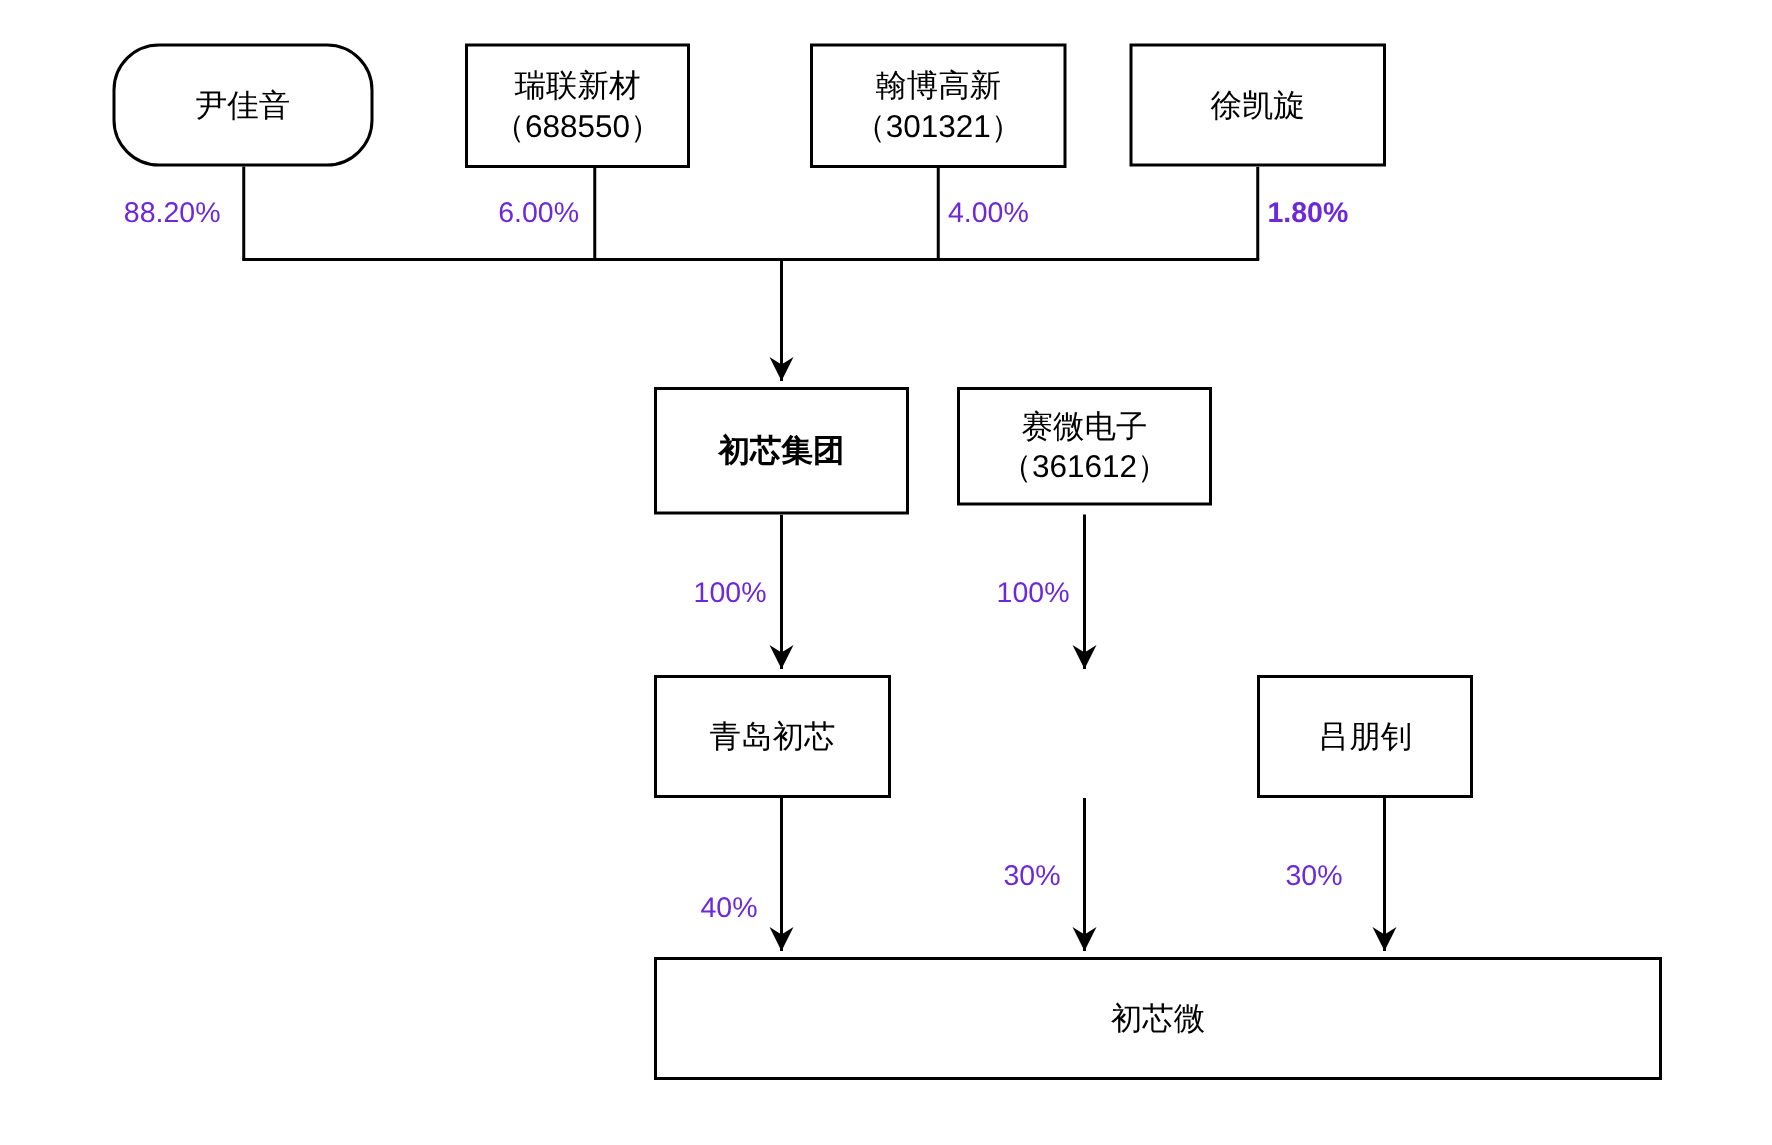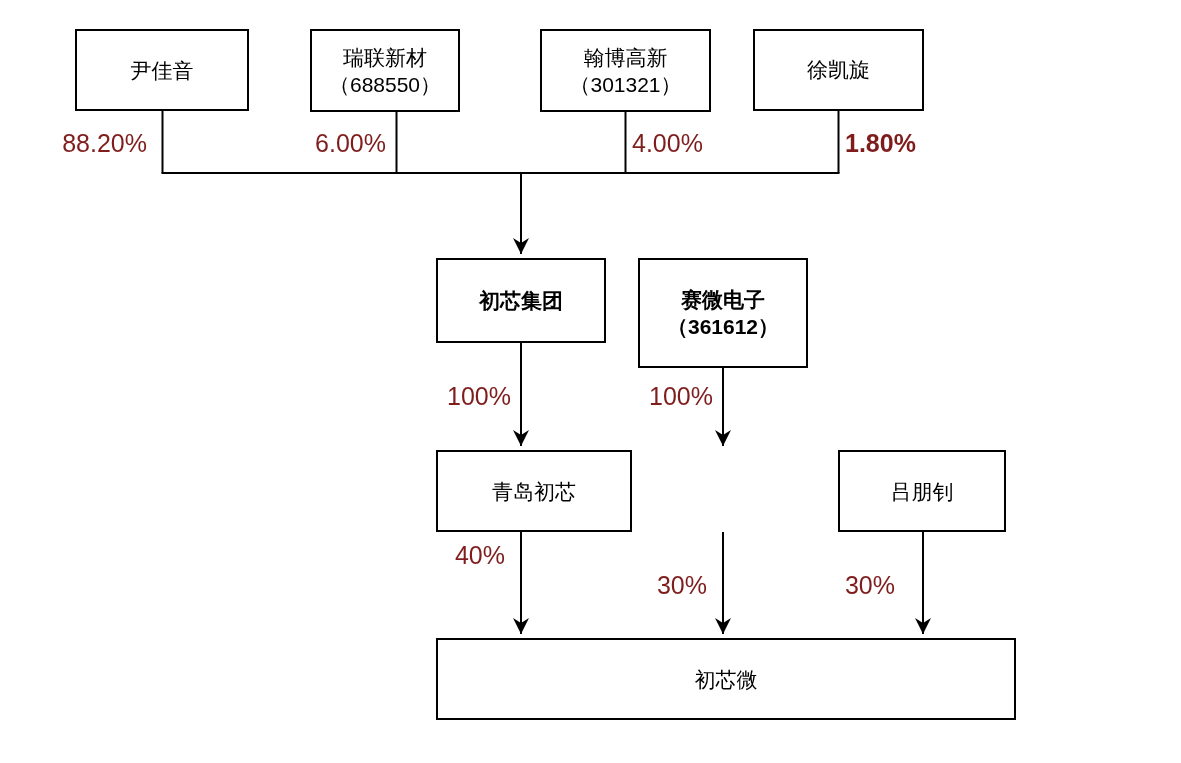--- a/index.html
+++ b/index.html
@@ -32,23 +32,23 @@
     flex-direction: column;
     align-items: center;
     justify-content: center;
     text-align: center;
     font-size: 21px;
     line-height: 27px;
     color: #000000;
   }
   .edge-label {
     position: absolute;
-    font-size: 25px;
+    font-size: 19px;
     line-height: 28px;
-    color: #7f1d1d;
+    color: #6d28d9;
     white-space: nowrap;
   }
   .align-right { text-align: right; }
   .align-left  { text-align: left; }
 </style>
 </head>
 <body>
 
 <div class="stage">
 
@@ -69,21 +69,21 @@
     <line x1="521" y1="173" x2="521" y2="254" stroke="#000" stroke-width="2" marker-end="url(#ah)"></line>
 
     <line x1="521" y1="343" x2="521" y2="446" stroke="#000" stroke-width="2" marker-end="url(#ah)"></line>
     <line x1="723" y1="343" x2="723" y2="446" stroke="#000" stroke-width="2" marker-end="url(#ah)"></line>
 
     <line x1="521" y1="532" x2="521" y2="634" stroke="#000" stroke-width="2" marker-end="url(#ah)"></line>
     <line x1="723" y1="532" x2="723" y2="634" stroke="#000" stroke-width="2" marker-end="url(#ah)"></line>
     <line x1="923" y1="532" x2="923" y2="634" stroke="#000" stroke-width="2" marker-end="url(#ah)"></line>
   </svg>
 
-  <div class="node" style="left:75px; top:29px; width:174px; height:82px;">
+  <div class="node" style="left:75px; top:29px; width:174px; height:82px;border-radius:31px;">
     <span>尹佳音</span>
   </div>
 
   <div class="node" style="left:310px; top:29px; width:150px; height:83px;">
     <span>瑞联新材</span>
     <span>（688550）</span>
   </div>
 
   <div class="node" style="left:540px; top:29px; width:171px; height:83px;">
     <span>翰博高新</span>
@@ -96,38 +96,38 @@
 
   <div class="edge-label align-right" style="left:55px; top:129px; width:92px;">88.20%</div>
   <div class="edge-label align-right" style="left:296px; top:129px; width:90px;">6.00%</div>
   <div class="edge-label align-left" style="left:632px; top:129px; width:90px;">4.00%</div>
   <div class="edge-label align-left" style="left:845px; top:129px; width:90px;font-weight:bold;">1.80%</div>
 
   <div class="node" style="left:436px; top:258px; width:170px; height:85px;font-weight:bold;">
     <span>初芯集团</span>
   </div>
 
-  <div class="node" style="left:638px; top:258px; width:170px; height:110px;font-weight:bold;">
+  <div class="node" style="left:638px; top:258px; width:170px; height:79px;">
     <span>赛微电子</span>
     <span>（361612）</span>
   </div>
 
   <div class="edge-label align-right" style="left:429px; top:382px; width:82px;">100%</div>
   <div class="edge-label align-right" style="left:631px; top:382px; width:82px;">100%</div>
 
-  <div class="node" style="left:436px; top:450px; width:196px; height:82px;">
+  <div class="node" style="left:436px; top:450px; width:158px; height:82px;">
     <span>青岛初芯</span>
   </div>
 
 
-  <div class="node" style="left:838px; top:450px; width:168px; height:82px;">
+  <div class="node" style="left:838px; top:450px; width:144px; height:82px;">
     <span>吕朋钊</span>
   </div>
 
-  <div class="edge-label align-right" style="left:423px; top:541px; width:82px;">40%</div>
+  <div class="edge-label align-right" style="left:423px; top:592px; width:82px;">40%</div>
   <div class="edge-label align-right" style="left:625px; top:571px; width:82px;">30%</div>
   <div class="edge-label align-right" style="left:813px; top:571px; width:82px;">30%</div>
 
-  <div class="node" style="left:436px; top:638px; width:580px; height:82px;">
+  <div class="node" style="left:436px; top:638px; width:672px; height:82px;">
     <span>初芯微</span>
   </div>
 
 </div>
 
 </body></html>

